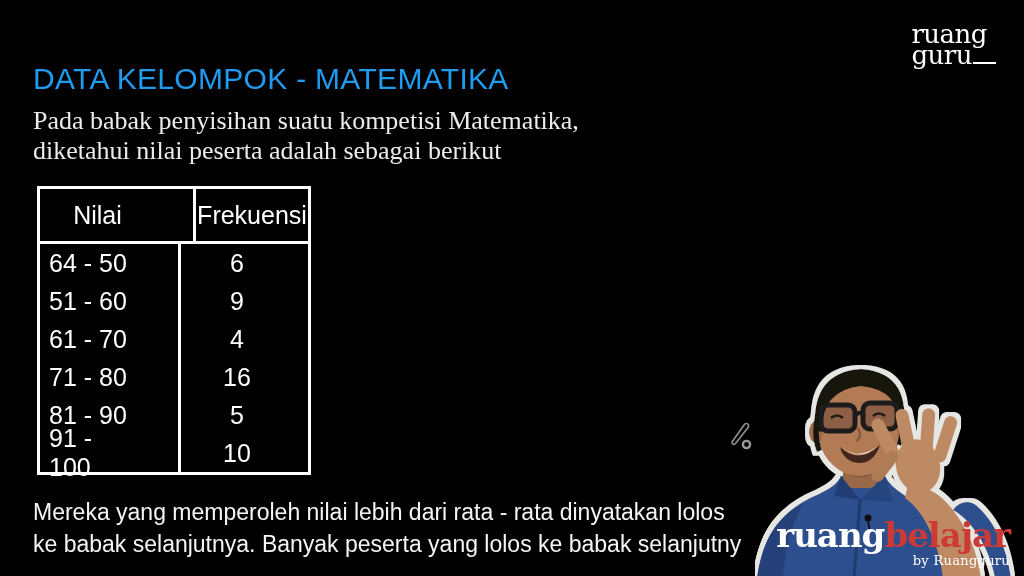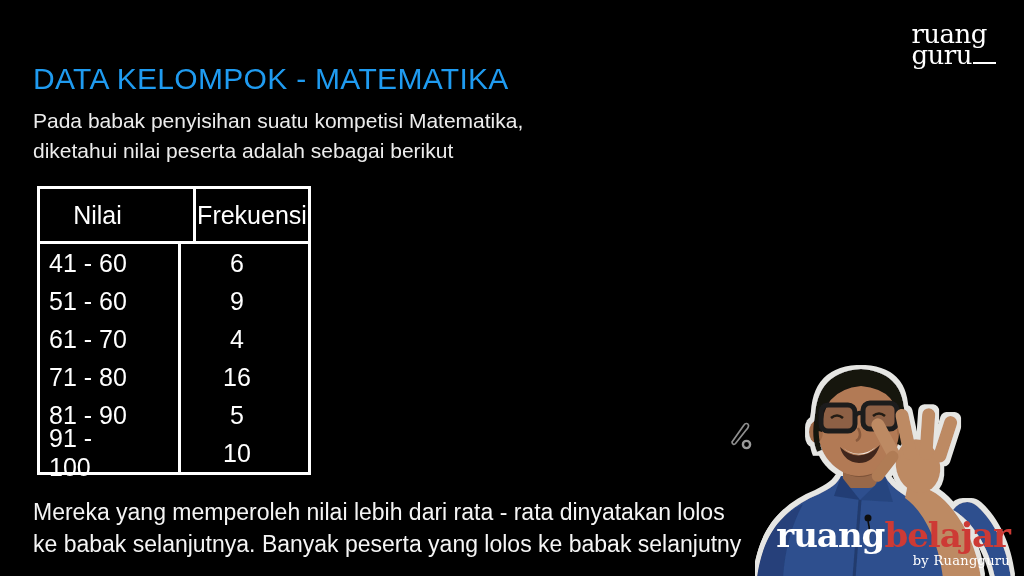--- a/index.html
+++ b/index.html
@@ -6,21 +6,21 @@
   .stage{
     position:relative;width:1024px;height:576px;background:#000;
     overflow:hidden;font-family:"Liberation Sans",sans-serif;
   }
   
   .title{
     position:absolute;left:33px;top:42px;
     font-size:30px;font-weight:400;letter-spacing:.3px;color:#1f9bf0;margin-top:20px;
   }
   
-  .intro{position:absolute;left:33px;top:106px;color:#ececec;font-size:21px;line-height:30px;}
+  .intro{position:absolute;left:33px;top:106px;color:#ececec;font-size:26px;line-height:30px;font-family:Liberation Serif, serif;}
   
   .score-table{
     position:absolute;left:37px;top:186px;background:#000;
     border:3px solid #fff;color:#fff;
   }
   .t-head{display:flex;border-bottom:3px solid #fff;}
   .t-row{display:flex;height:38px;}
   .th{width:115px;height:52px;display:flex;align-items:center;justify-content:center;
       font-size:25px;}
   .th.freq,.td.freq{width:112px;border-left:3px solid #fff;margin-left:38px;}
@@ -63,21 +63,21 @@
     <div>Pada babak penyisihan suatu kompetisi Matematika,</div>
     <div>diketahui nilai peserta adalah sebagai berikut</div>
   </div>
 
   <div class="score-table">
     <div class="t-head">
       <div class="th nilai">Nilai</div>
       <div class="th freq">Frekuensi</div>
     </div>
     <div class="t-row">
-      <div class="td nilai">41 - 60</div>
+      <div class="td nilai">64 - 50</div>
       <div class="td freq">6</div>
     </div>
     <div class="t-row">
       <div class="td nilai">51 - 60</div>
       <div class="td freq">9</div>
     </div>
     <div class="t-row">
       <div class="td nilai">61 - 70</div>
       <div class="td freq">4</div>
     </div>

